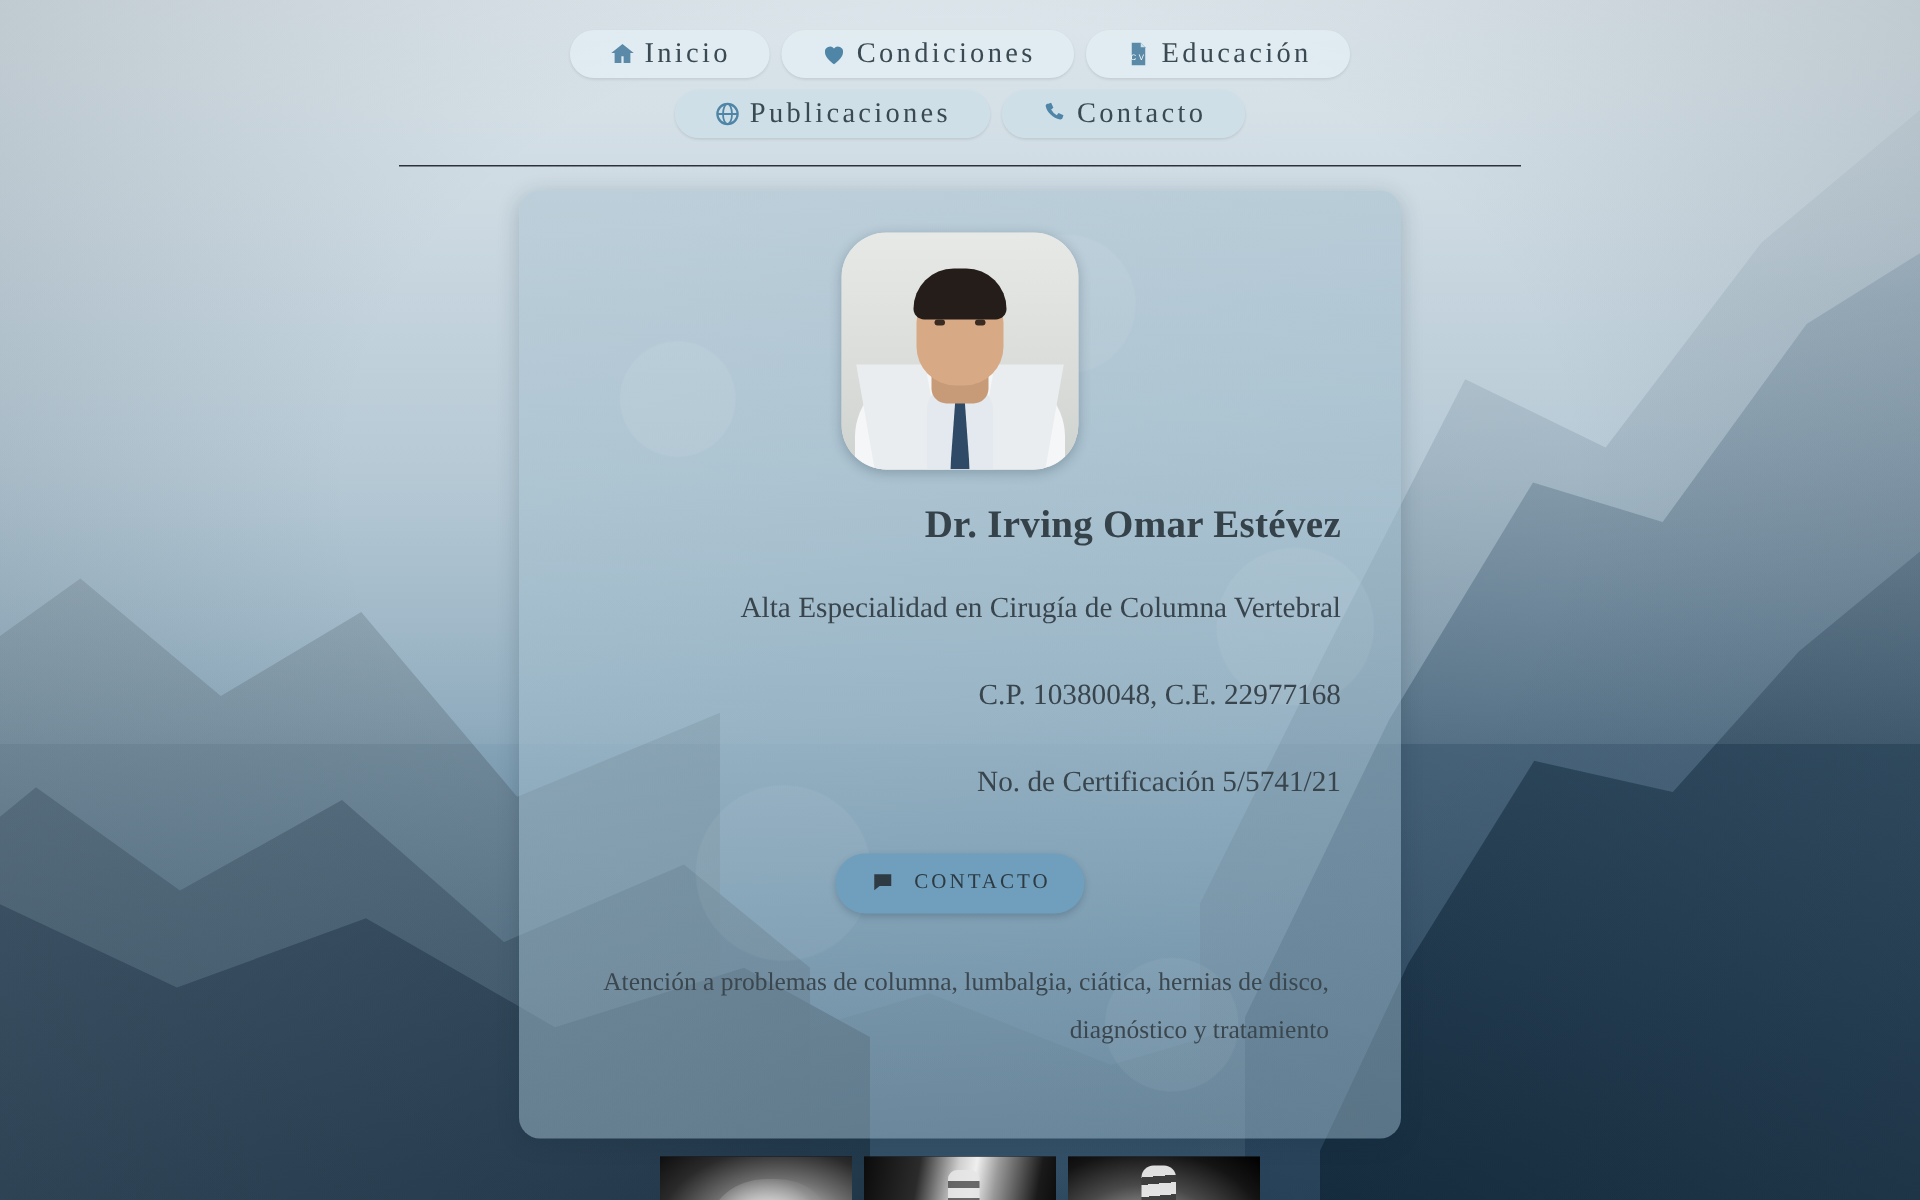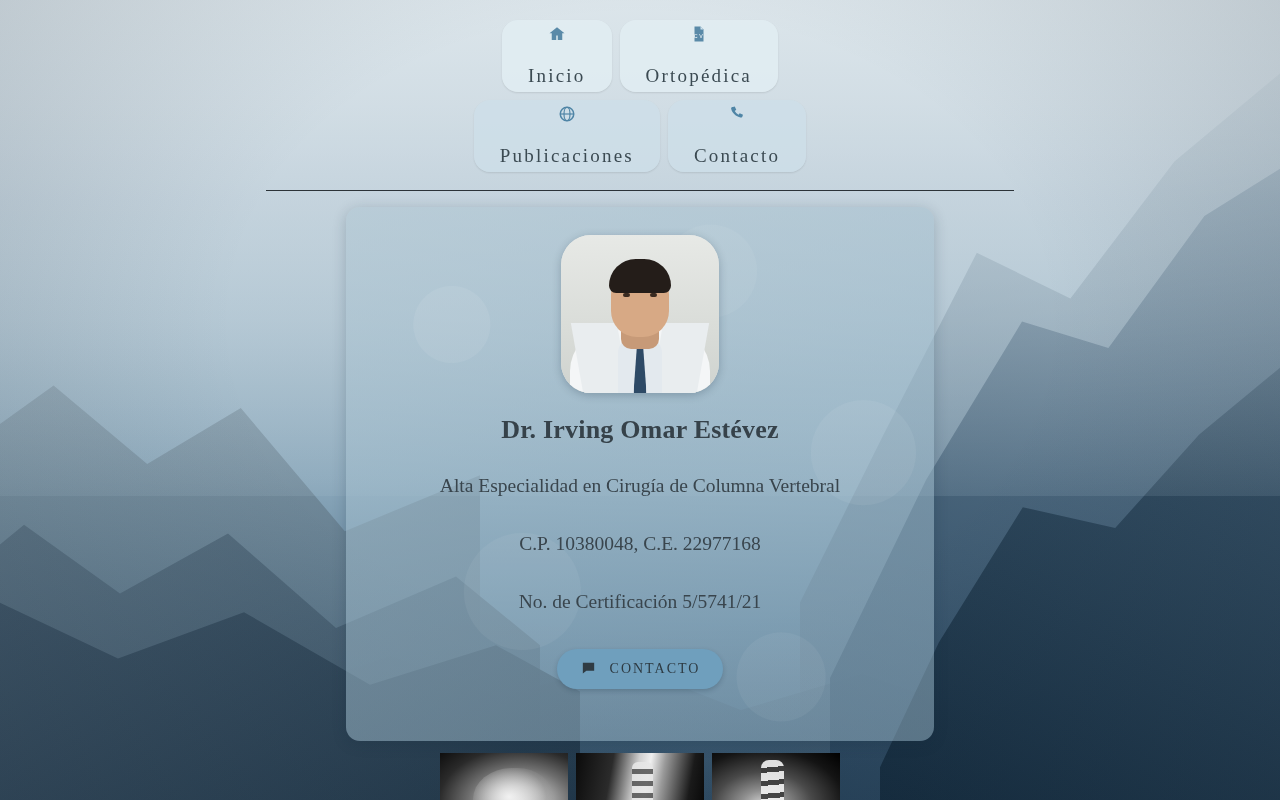--- a/index.html
+++ b/index.html
@@ -81,32 +81,31 @@
     padding-top: 20px;
     display: flex;
     flex-direction: column;
     align-items: center;
     gap: 8px;
   }
   .nav-row { display: flex; gap: 8px; justify-content: center; }
   .nav-btn {
     display: flex;
     align-items: center;
-    gap: 22px;
+    gap: 6px;
     padding: 5px 26px;
     border-radius: 16px;
     background: rgba(226,238,243,0.82);
     color: #3b4a52;
     font-size: 19px;
     letter-spacing: 2.2px;
     font-family: "Liberation Serif", serif;
     cursor: pointer;
     white-space: nowrap;
     box-shadow: 0 1px 2px rgba(0,0,0,0.10);
-    flex-direction: column;
   }
   .nav-btn.alt { background: rgba(205,223,232,0.80); }
   .nav-ico { width: 18px; height: 18px; display: inline-block; flex: 0 0 18px; }
   .nav-ico svg { display: block; }
 
   .divider {
     position: relative;
     z-index: 5;
     width: 748px;
     height: 1px;
@@ -114,24 +113,24 @@
     background: #2c3338;
   }
 
   
   .card {
     position: relative;
     z-index: 5;
     width: 588px;
     margin: 16px auto 0;
     border-radius: 14px;
-    padding: 28px 40px 52px;
+    padding: 28px 40px 40px;
     background: linear-gradient(160deg, rgba(178,200,212,0.62) 0%, rgba(160,188,204,0.55) 45%, rgba(150,180,198,0.52) 100%);
     box-shadow: 0 3px 14px rgba(20,40,58,0.22);
-    text-align: center;
+    text-align: right;
     overflow: hidden;
   }
   .card::before {
     content: "";
     position: absolute; inset: 0;
     background-image:
       radial-gradient(circle at 18% 22%, rgba(255,255,255,0.07) 0 38px, transparent 39px),
       radial-gradient(circle at 62% 12%, rgba(255,255,255,0.05) 0 46px, transparent 47px),
       radial-gradient(circle at 88% 46%, rgba(255,255,255,0.06) 0 52px, transparent 53px),
       radial-gradient(circle at 30% 72%, rgba(255,255,255,0.05) 0 58px, transparent 59px),
@@ -290,30 +289,38 @@
 
     <div class="nav-btn">
       <span class="nav-ico">
         <svg viewBox="0 0 24 24" width="18" height="18">
             <path fill="#5a8aa8" d="M12 3 2 11h3v9h6v-6h2v6h6v-9h3z"></path>
           </svg>
       </span>
       <span>Inicio</span>
     </div>
 
+    <div class="nav-btn">
+      <span class="nav-ico">
+        <svg viewBox="0 0 24 24" width="18" height="18">
+            <path fill="#4f85a6" d="M12 21s-8-5.2-8-10.4A4.6 4.6 0 0 1 12 7a4.6 4.6 0 0 1 8 3.6C20 15.8 12 21 12 21z"></path>
+          </svg>
+      </span>
+      <span>Condiciones</span>
+    </div>
 
     <div class="nav-btn">
       <span class="nav-ico">
         <svg viewBox="0 0 24 24" width="18" height="18">
           <path fill="#5a8aa8" d="M6 2h8l4 4v16H6z"></path>
           <path fill="#cfe2ec" d="M14 2v4h4z"></path>
           <text x="12" y="17" font-size="7" fill="#ffffff" text-anchor="middle" font-family="sans-serif">CV</text>
         </svg>
       </span>
-      <span>Ortopédica</span>
+      <span>Educación</span>
     </div>
 
   </div>
 
   <div class="nav-row">
 
     <div class="nav-btn alt">
       <span class="nav-ico">
         <svg viewBox="0 0 24 24" width="18" height="18">
           <circle cx="12" cy="12" r="9" fill="none" stroke="#4f85a6" stroke-width="2"></circle>
@@ -364,20 +371,21 @@
 
   <div class="contact-btn">
     <span class="nav-ico">
       <svg viewBox="0 0 24 24" width="17" height="17">
           <path fill="#2f3b43" d="M4 4h16v11H9l-5 4z"></path>
         </svg>
     </span>
     <span>CONTACTO</span>
   </div>
 
+  <p class="footnote">Atención a problemas de columna, lumbalgia, ciática, hernias de disco, diagnóstico y tratamiento</p>
 </main>
 
 <div class="thumbs">
   <div class="thumb">
     <div class="xr xr1"></div>
   </div>
   <div class="thumb">
     <div class="xr xr2"></div>
   </div>
   <div class="thumb">

